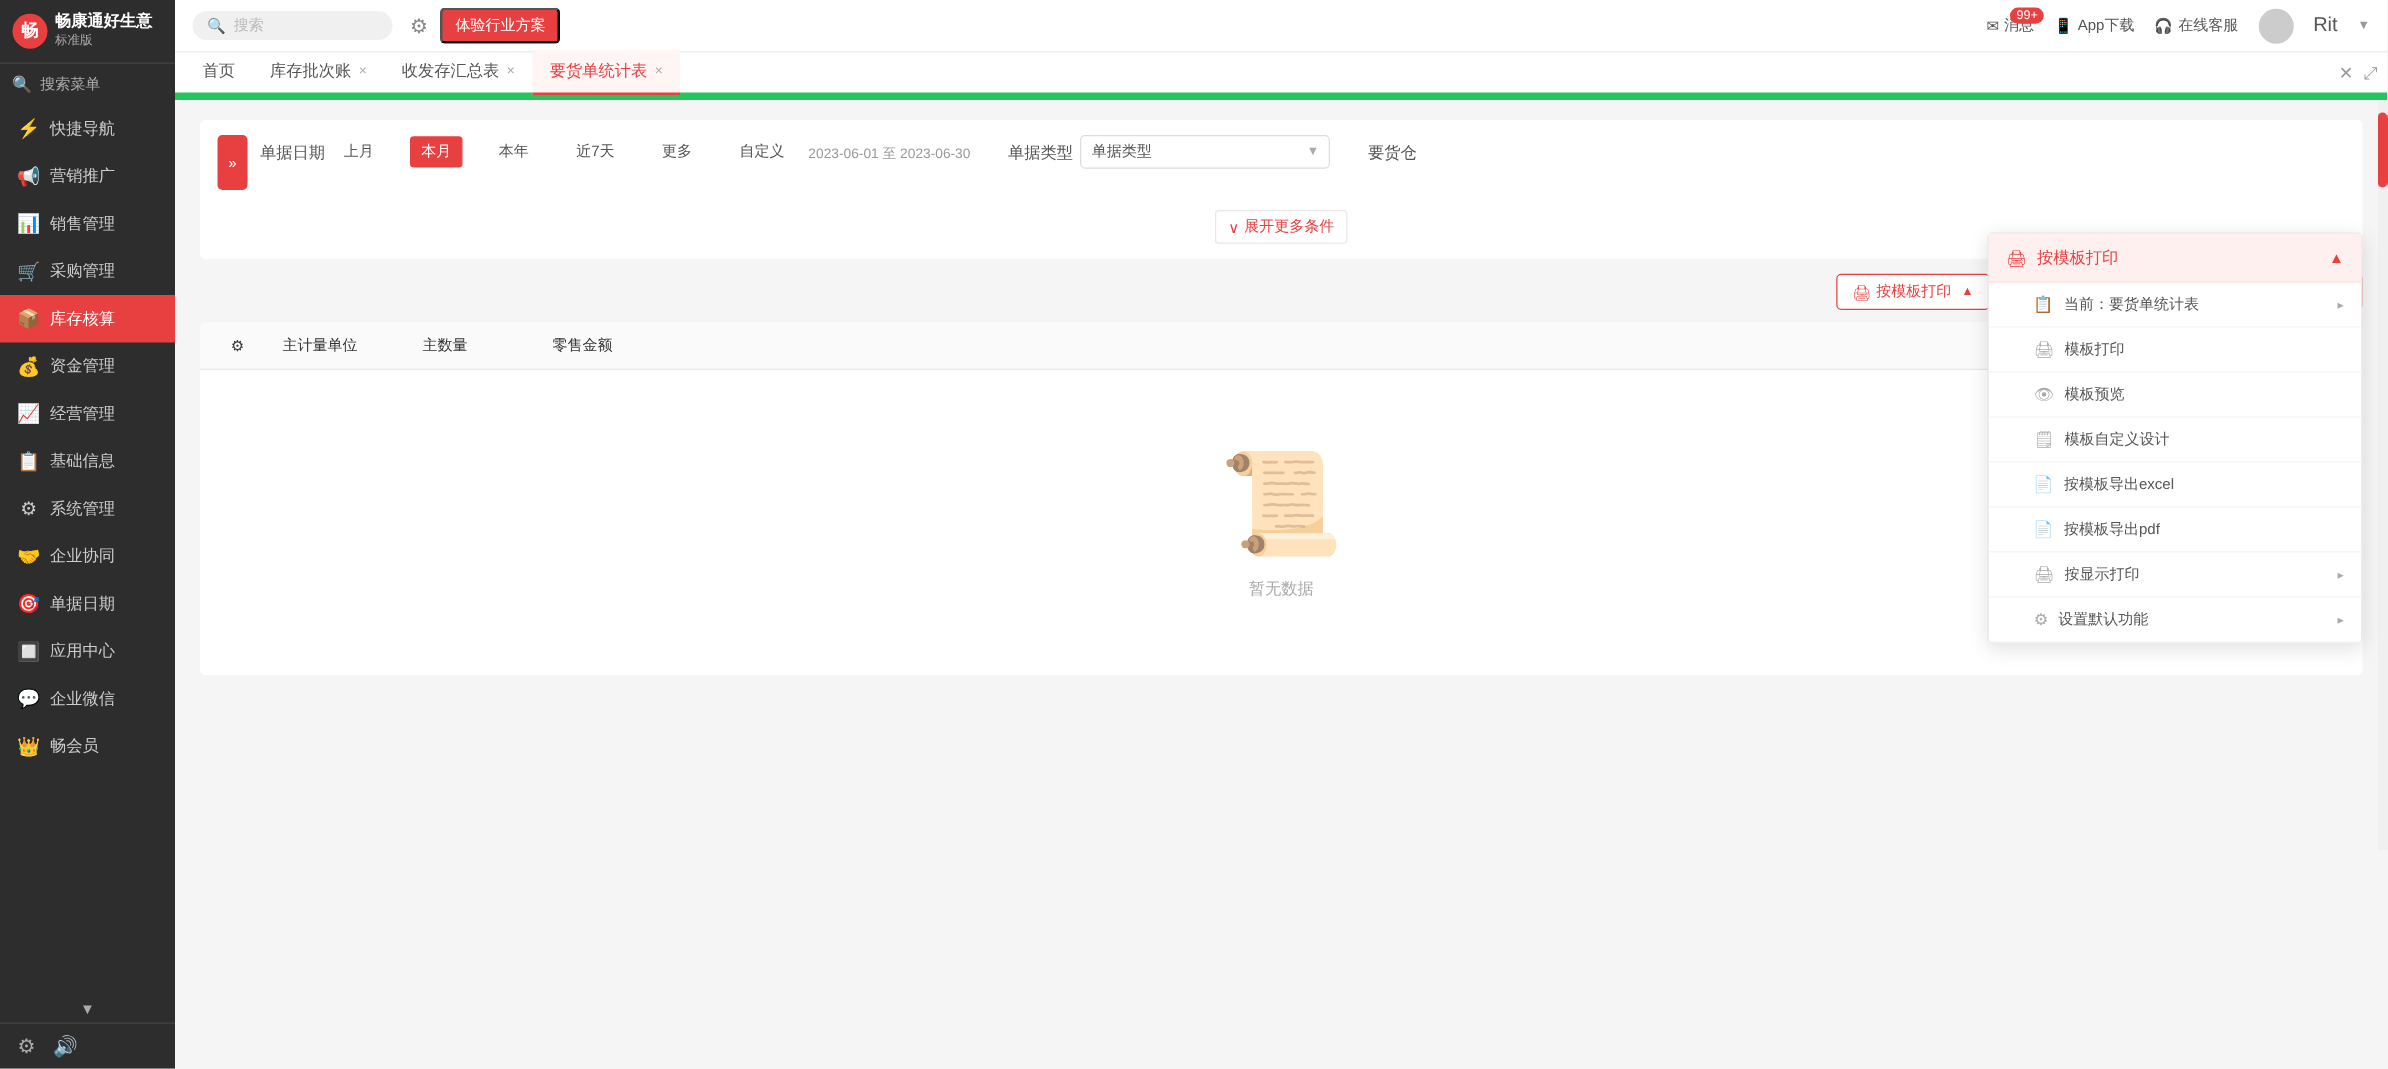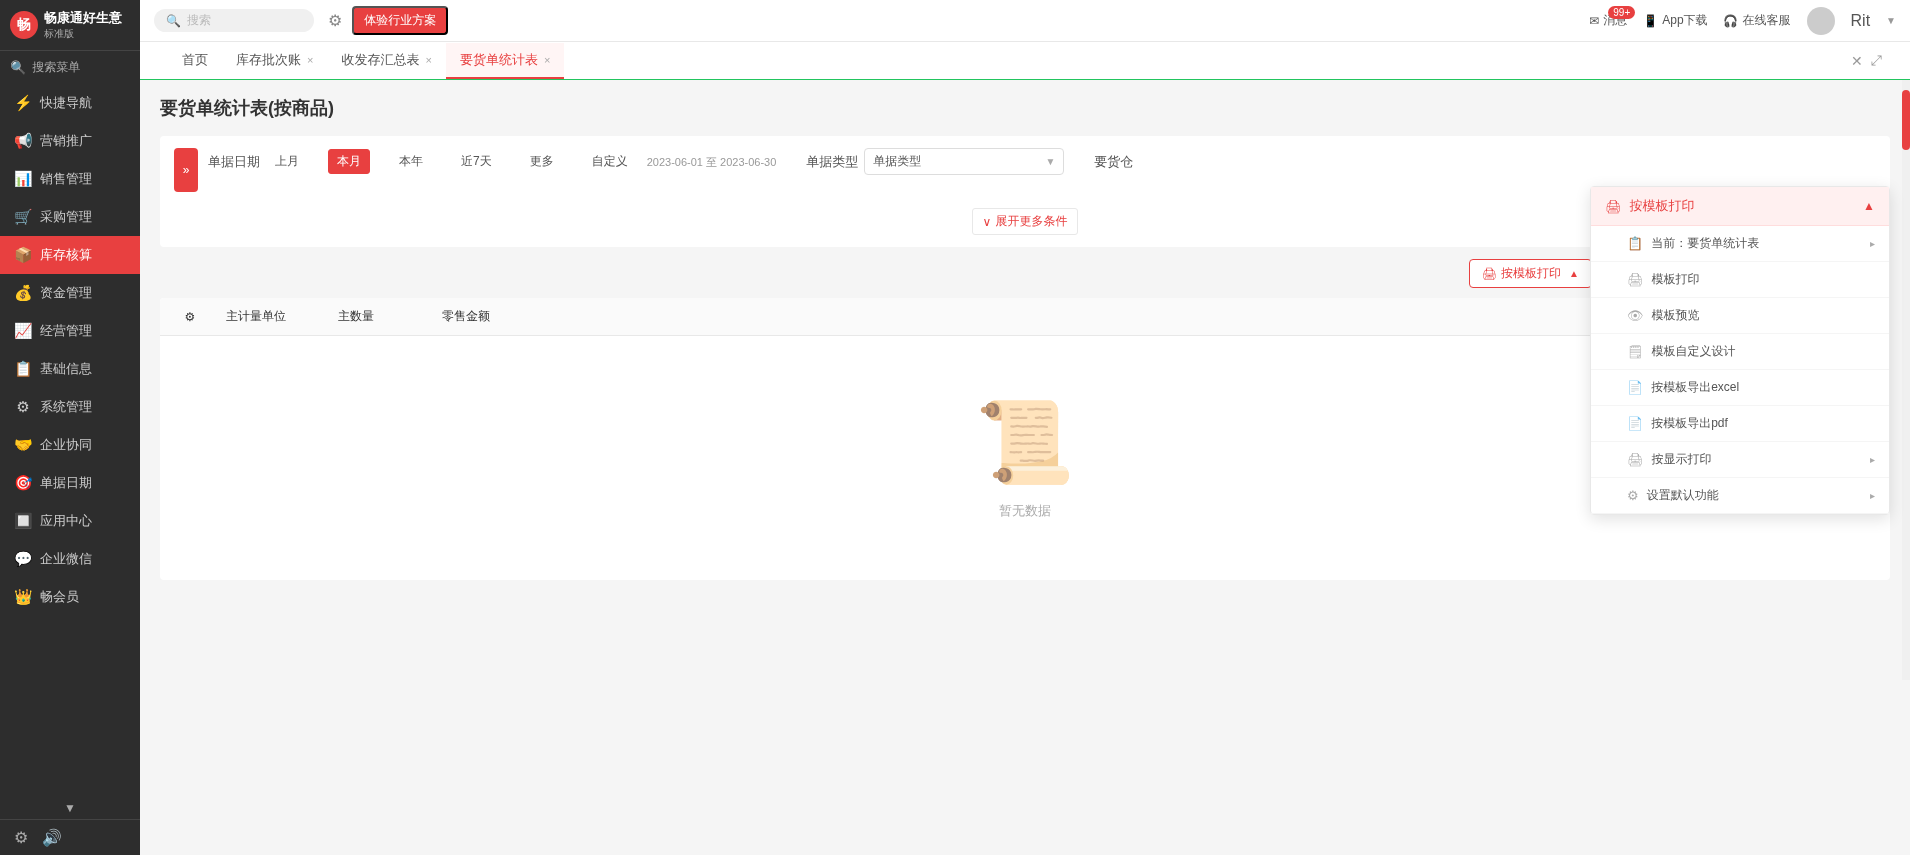--- a/index.html
+++ b/index.html
@@ -23,21 +23,21 @@
       color: #fff;
     }
     .sidebar-logo-icon {
       width: 28px; height: 28px;
       background: #e84040;
       border-radius: 50%;
       display: flex; align-items: center; justify-content: center;
       color: #fff; font-weight: bold; font-size: 14px;
       margin-right: 6px; flex-shrink: 0;
     }
-    .sidebar-logo-text { font-size: 11px; line-height: 1.3; }
+    .sidebar-logo-text { font-size: 11px; line-height: 1.3; font-family: Liberation Mono, monospace; }
     .sidebar-logo-text .title { font-size: 13px; font-weight: bold; }
     .sidebar-logo-text .subtitle { color: #aaa; font-size: 10px; }
 
     .sidebar-search {
       display: flex; align-items: center;
       padding: 8px 10px;
       color: #aaa; font-size: 12px;
       cursor: pointer;
     }
     .sidebar-search-icon { margin-right: 6px; font-size: 13px; }
@@ -97,23 +97,23 @@
       border-radius: 8px; font-size: 10px;
       padding: 1px 5px; position: absolute; top: -6px; right: -8px;
     }
     .topbar-avatar { width: 28px; height: 28px; border-radius: 50%; background: #ccc; }
     .topbar-username { color: #555; font-size: 16px; }
     .topbar-dropdown { color: #999; font-size: 10px; }
 
     
     .tabs-bar {
       background: #fff;
-      border-bottom: 1px solid #22c55e;
-      display: flex; align-items: center;
-      padding: 0 28px;
+      border-bottom: 6px solid #22c55e;
+      display: flex; align-items: center;
+      padding: 0 8px;
       flex-shrink: 0;
       height: 38px;
     }
     .tab {
       display: flex; align-items: center;
       padding: 8px 14px;
       font-size: 13px; color: #555;
       cursor: pointer;
       border-bottom: 2px solid transparent;
       white-space: nowrap;
@@ -423,21 +423,20 @@
       <span class="tab-close">×</span>
     </div>
 
     <div class="tabs-right">
       <span class="tabs-window-btn">✕</span>
       <span class="tabs-window-btn">⤢</span>
     </div>
   </div>
 
   <div class="page-content">
-    <div class="page-title">要货单统计表(按商品)</div>
 
     <div class="filter-bar">
       <div class="filter-expand-btn">
         <span>»</span>
       </div>
       <div class="filter-row">
         <div class="filter-group">
           <span class="filter-label">单据日期</span>
           <div class="filter-date-btns">
             <div class="date-btn">上月</div>

